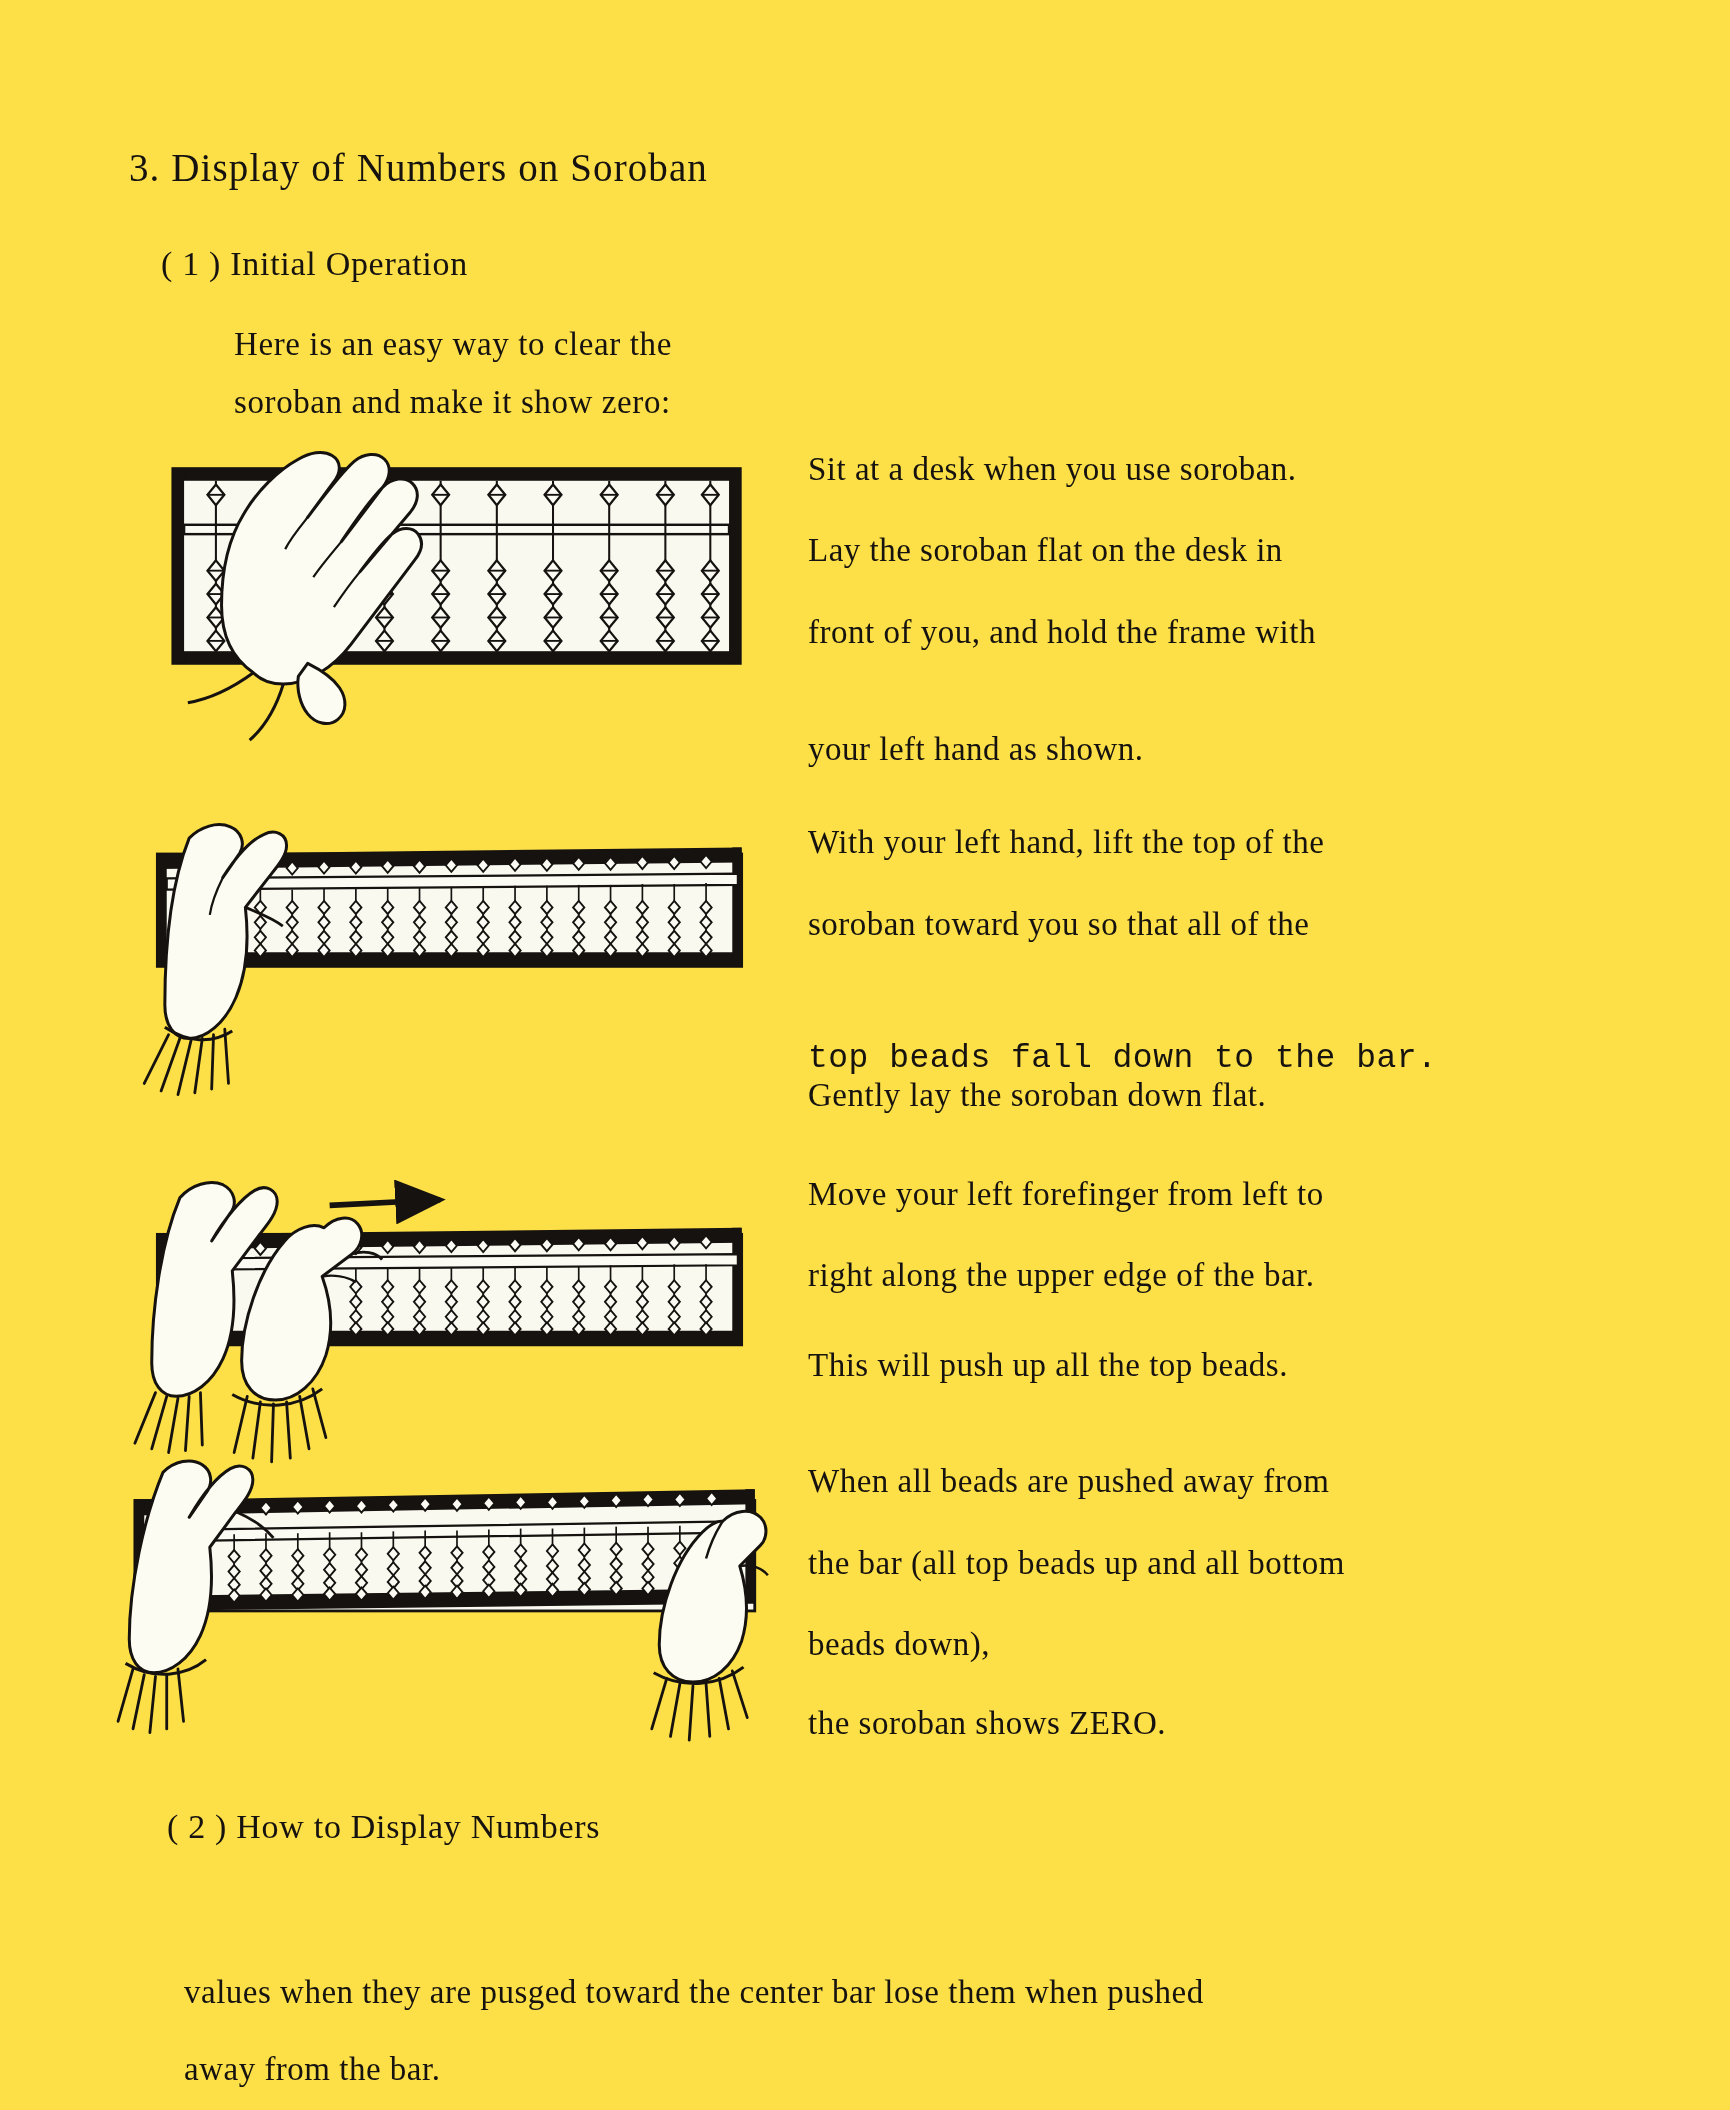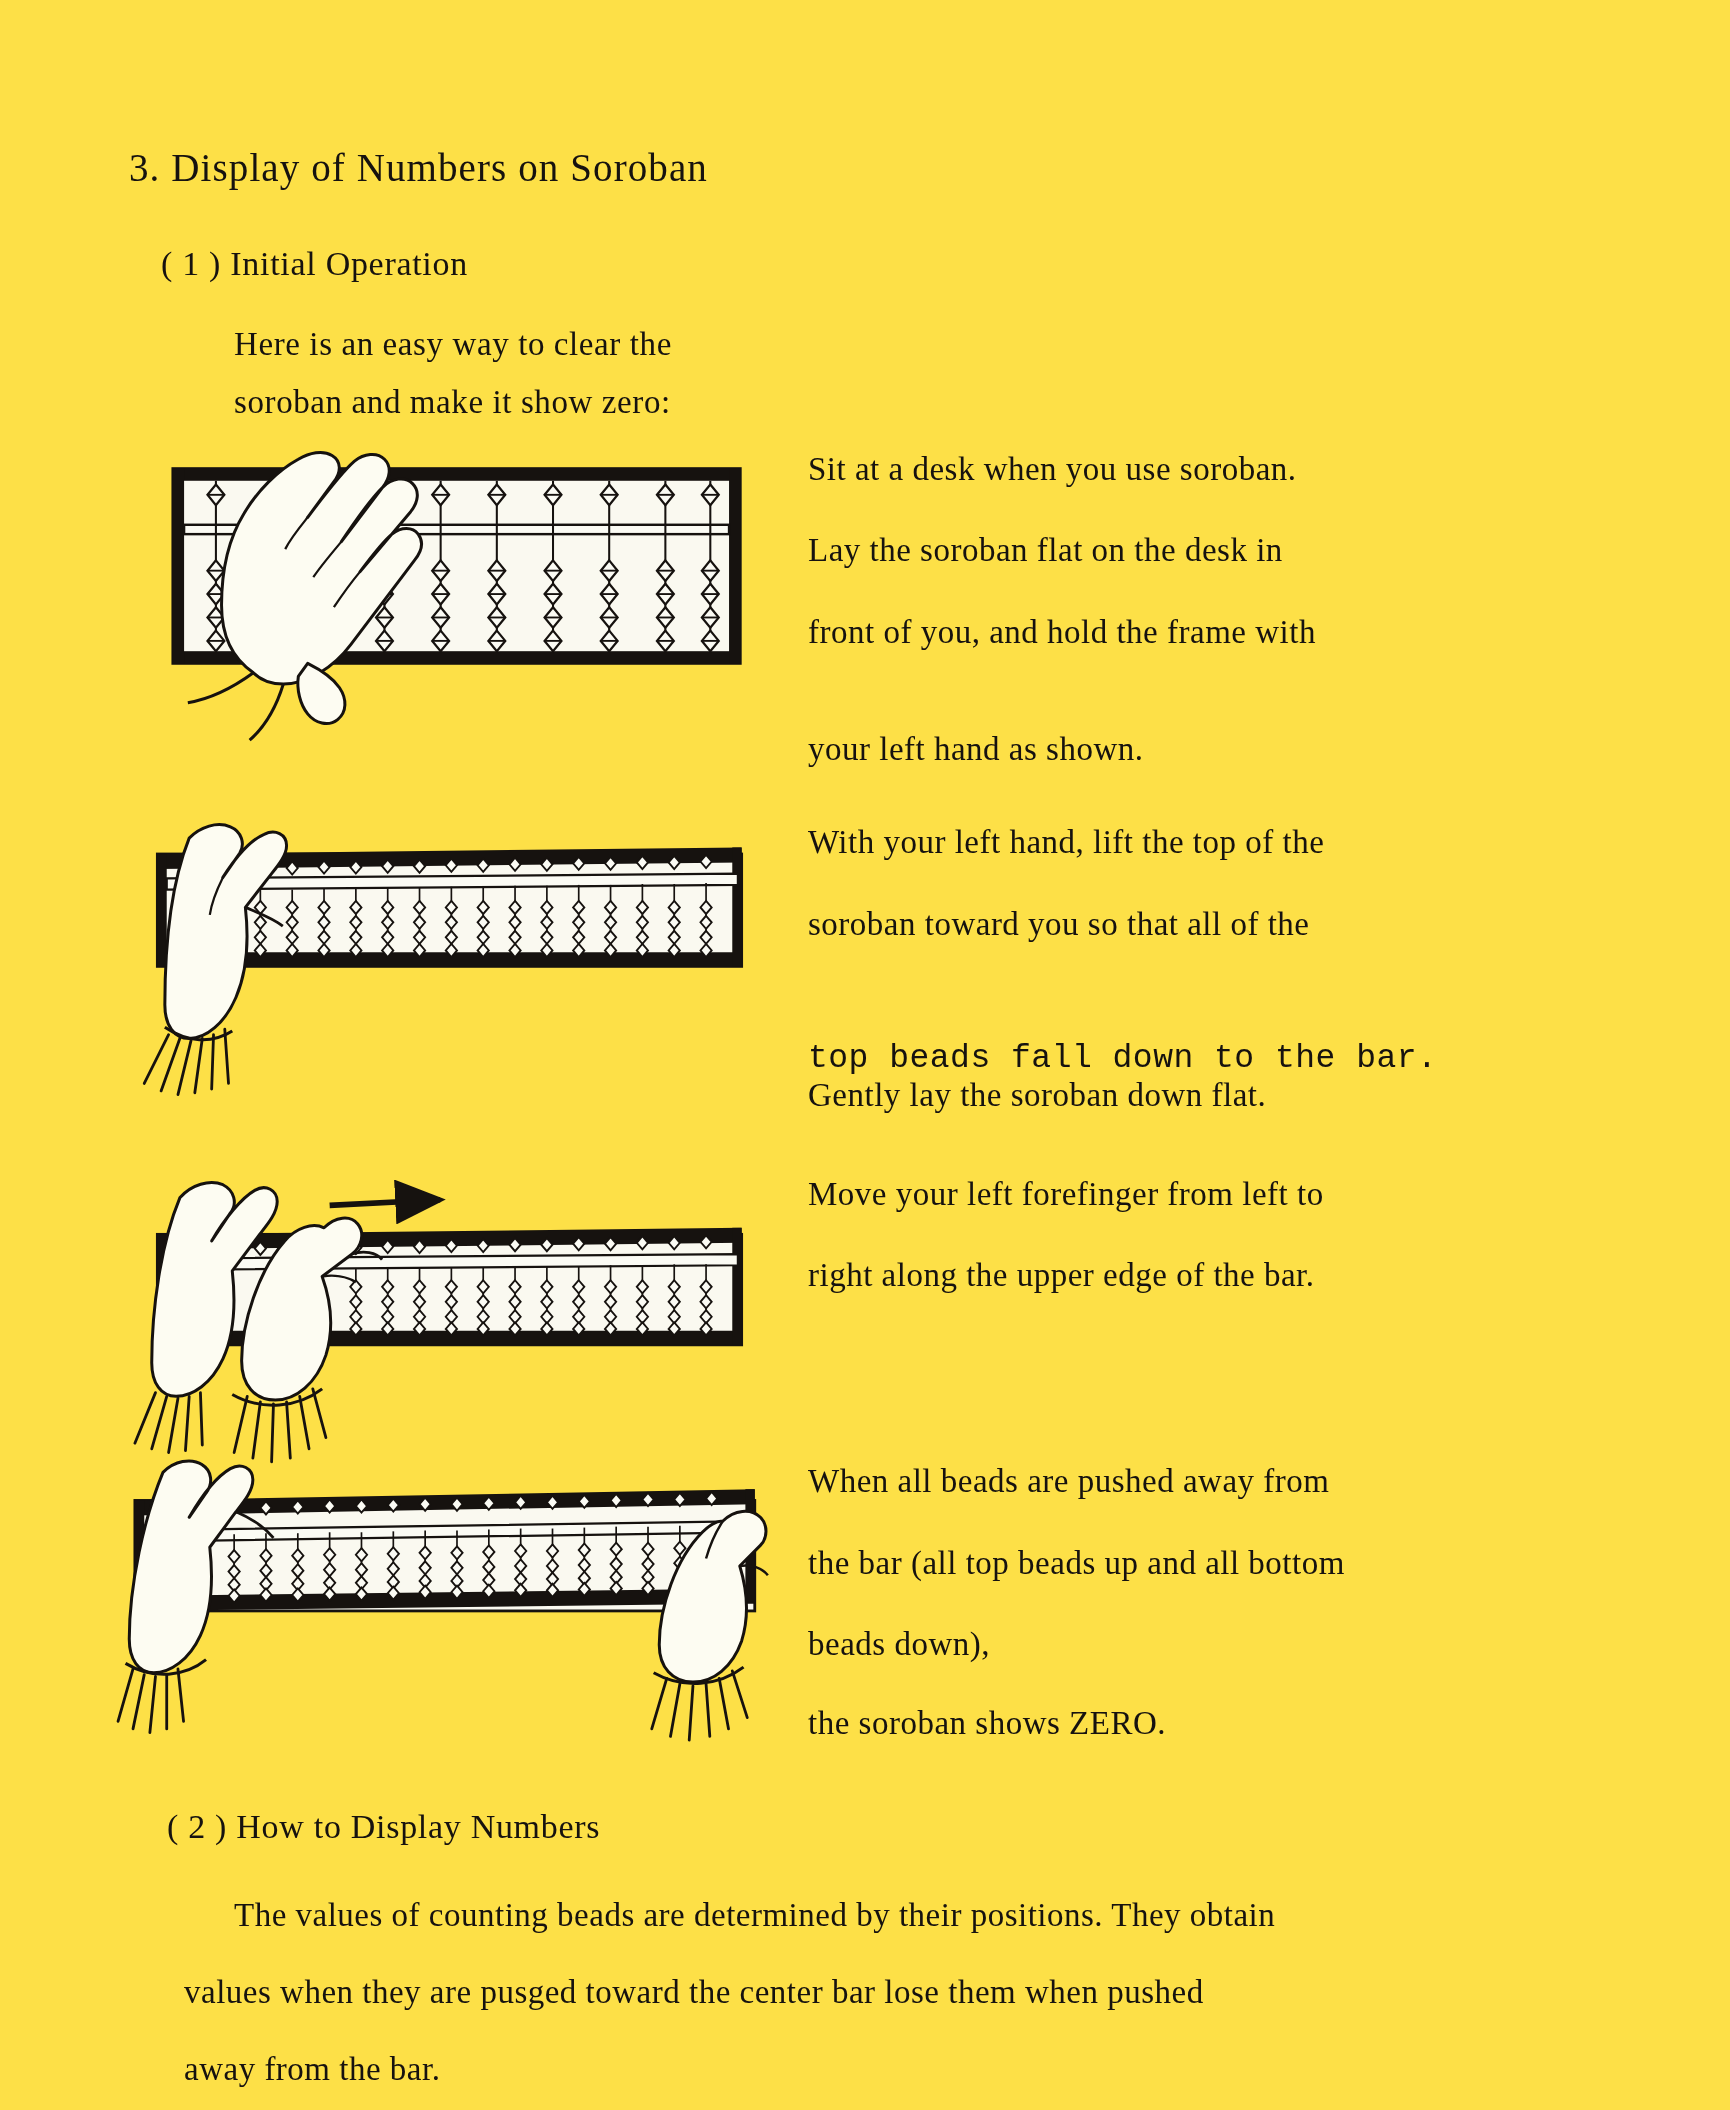--- a/index.html
+++ b/index.html
@@ -528,20 +528,21 @@
           <line x1="180" y1="246" x2="190" y2="302"></line>
           <line x1="194" y1="238" x2="208" y2="290"></line>
         </g>
         <path d="M 108,244 C 140,262 178,258 204,238" fill="none" stroke="#16120f" stroke-width="3.2"></path>
       </g>
     </svg>
   </div>
 
   <div class="rcol-line" style="top:1176px;">Move your left forefinger from left to</div>
   <div class="rcol-line" style="top:1257px;">right along the upper edge of the bar.</div>
+  <div class="rcol-line" style="top:1347px;">This will push up all the top beads.</div>
 
   <div class="figure" style="left:112px; top:1448px; width:675px; height:309px;">
     <svg width="675" height="309" viewBox="0 0 720 330" xmlns="http://www.w3.org/2000/svg">
       <defs>
         <g id="bead4">
           <path d="M0,-7 L6,0 L0,7 L-6,0 Z" fill="#fbfbf4" stroke="#16120f" stroke-width="2"></path>
         </g>
       </defs>
 
       <rect x="24" y="56" width="662" height="118" fill="#faf9f0" stroke="#16120f" stroke-width="3"></rect>
@@ -691,18 +692,17 @@
     </svg>
   </div>
 
   <div class="rcol-line" style="top:1463px;">When all beads are pushed away from</div>
   <div class="rcol-line" style="top:1545px;">the bar (all top beads up and all bottom</div>
   <div class="rcol-line" style="top:1626px;">beads down),</div>
   <div class="rcol-line" style="top:1705px;">the soroban shows ZERO.</div>
 
   <div class="sub-heading-2">( 2 )  How to Display Numbers</div>
 
-  <div class="bottom-line b1">The values of counting beads are determined by their positions. They obtain</div>
   <div class="bottom-line b2">values when they are pusged toward the center bar lose them when pushed</div>
   <div class="bottom-line b3">away from the bar.</div>
 
 </div>
 
 
 </body></html>

